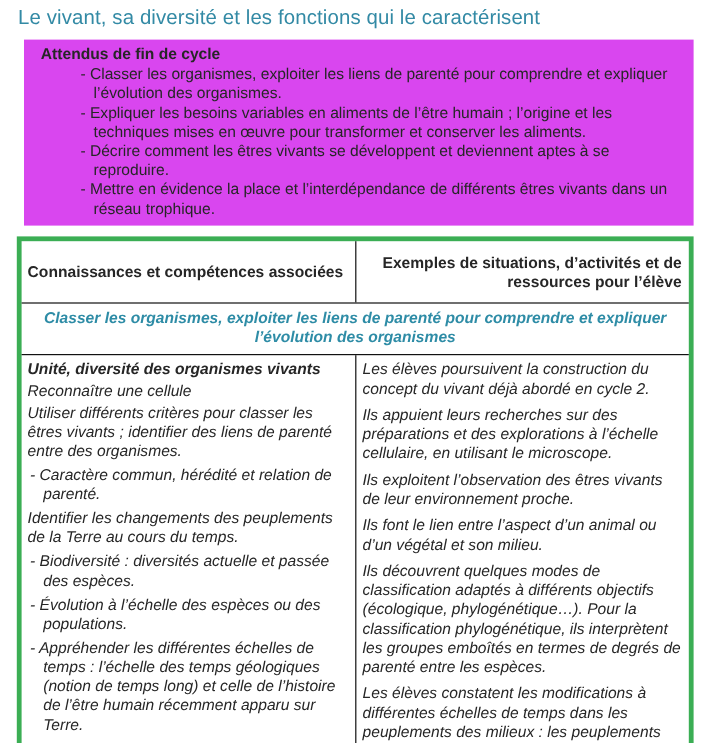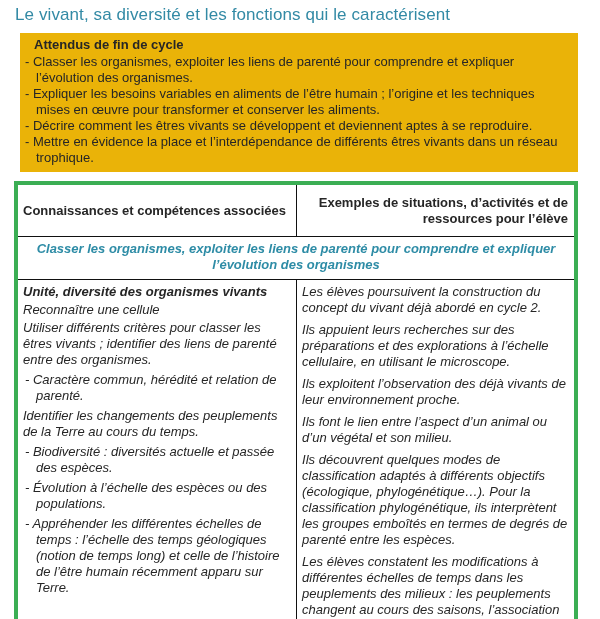--- a/index.html
+++ b/index.html
@@ -19,33 +19,34 @@
     color: #338AA5;
     font-size: 17px;
     line-height: 20px;
     font-weight: 400;
     margin: 0 0 8px 1px;
     letter-spacing: 0.1px;
   }
 
   
   .band {
-    background: #eab308;
+    background: #d946ef;
     margin-left: 6px;
     padding: 4px 8px 6px 3px;
     margin-bottom: 9px;
   }
   .band-heading {
     font-weight: 700;
     margin-left: 11px;
     margin-bottom: 1px;
   }
   .band-item {
     padding-left: 13px;
     text-indent: -11px;
+    margin-left: 42px;
   }
 
   
   .ctable {
     border: 4px solid #3BAE54;
     background: #ffffff;
   }
   .trow { display: flex; }
   .cell { flex: 1 1 50%; }
   .cell.left-col { border-right: 1px solid #111; flex: 0 0 50.2%; }
@@ -114,21 +115,21 @@
         <p class="para dash">- Caractère commun, hérédité et relation de parenté.</p>
         <p class="para">Identifier les changements des peuplements de la Terre au cours du temps.</p>
         <p class="para dash">- Biodiversité : diversités actuelle et passée des espèces.</p>
         <p class="para dash">- Évolution à l’échelle des espèces ou des populations.</p>
         <p class="para dash">- Appréhender les différentes échelles de temps : l’échelle des temps géologiques (notion de temps long) et celle de l’histoire de l’être humain récemment apparu sur Terre.</p>
       </div>
 
       <div class="cell right-col">
         <p class="para">Les élèves poursuivent la construction du concept du vivant déjà abordé en cycle 2.</p>
         <p class="para">Ils appuient leurs recherches sur des préparations et des explorations à l’échelle cellulaire, en utilisant le microscope.</p>
-        <p class="para">Ils exploitent l’observation des déjà vivants de leur environnement proche.</p>
+        <p class="para">Ils exploitent l’observation des êtres vivants de leur environnement proche.</p>
         <p class="para">Ils font le lien entre l’aspect d’un animal ou d’un végétal et son milieu.</p>
         <p class="para">Ils découvrent quelques modes de classification adaptés à différents objectifs (écologique, phylogénétique…). Pour la classification phylogénétique, ils interprètent les groupes emboîtés en termes de degrés de parenté entre les espèces.</p>
         <p class="para">Les élèves constatent les modifications à différentes échelles de temps dans les peuplements des milieux : les peuplements changent au cours des saisons, l’association des espèces change à l’échelle des temps géologiques.</p>
       </div>
 
     </div>
   </div>
 
 </div>
 

